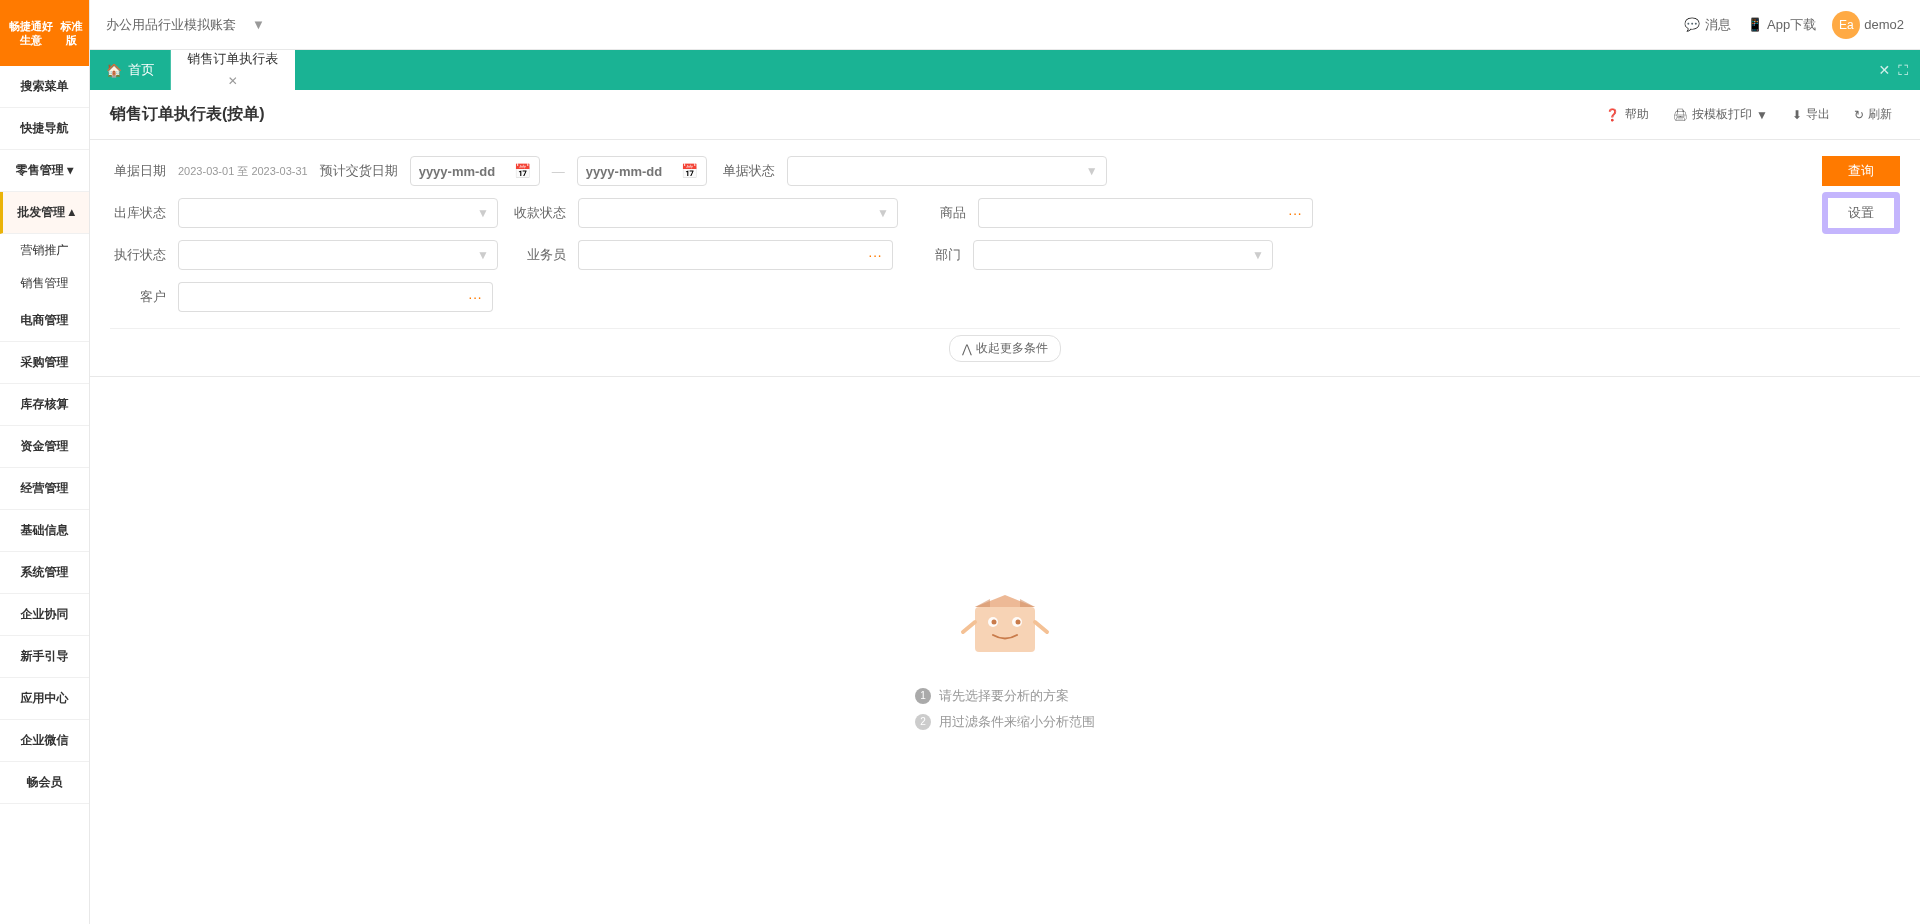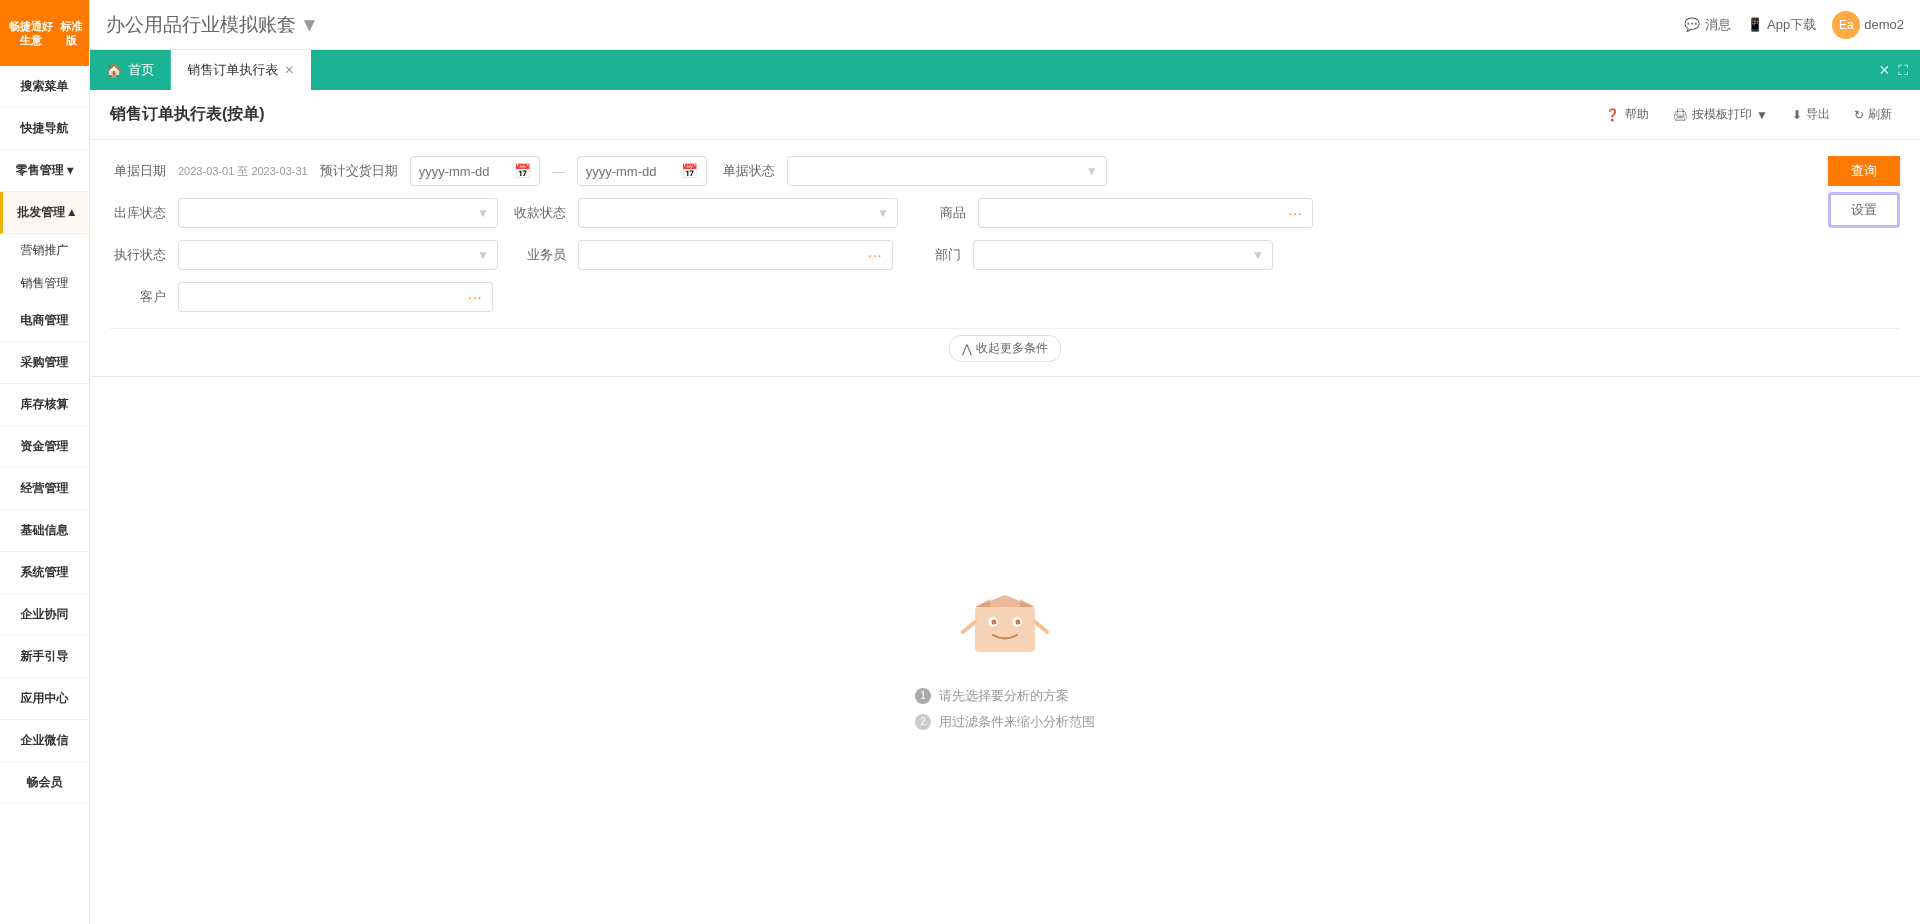--- a/index.html
+++ b/index.html
@@ -66,23 +66,23 @@
       height: 50px;
       display: flex;
       align-items: center;
       justify-content: space-between;
       padding: 0 16px;
       flex-shrink: 0;
     }
     .top-header-left {
       display: flex;
       align-items: center;
-      gap: 4px;
-      color: #666;
-      font-size: 19px;
+      gap: 16px;
+      color: #666;
+      font-size: 13px;
     }
     .top-header-right {
       display: flex;
       align-items: center;
       gap: 16px;
       font-size: 13px;
       color: #666;
     }
     .header-btn {
       display: flex;
@@ -116,20 +116,21 @@
       align-items: center;
       cursor: pointer;
       font-size: 13px;
       color: rgba(255,255,255,0.85);
       border-right: 1px solid rgba(255,255,255,0.2);
       gap: 6px;
     }
     .tab-item.active {
       background: #fff;
       color: #333;
+      flex-direction: column;
     }
     .tab-close {
       font-size: 12px;
       color: #999;
       cursor: pointer;
     }
     .tab-home { color: #fff; }
     .tab-bar-end {
       margin-left: auto;
       display: flex;
@@ -302,20 +303,21 @@
     }
     .filter-input-with-icon input {
       height: 30px;
       border: 1px solid #ddd;
       border-radius: 4px;
       padding: 0 28px 0 8px;
       font-size: 13px;
       outline: none;
       color: #999;
       width: 140px;
+      font-weight: bold;
     }
     .filter-input-with-icon .icon-right {
       position: absolute;
       right: 8px;
       color: #ccc;
       font-size: 14px;
     }
     .filter-dots {
       color: #ff7a00;
       cursor: pointer;
@@ -403,21 +405,21 @@
       color: #fff;
       border: none;
       padding: 6px 20px;
       border-radius: 0;
       cursor: pointer;
       font-size: 13px;
     }
     .settings-btn {
       background: #fff;
       color: #666;
-      border: 3px solid #c4b5fd;
+      border: 6px solid #c4b5fd;
       padding: 6px 20px;
       border-radius: 4px;
       cursor: pointer;
       font-size: 13px;
     }
 
     .btn-group {
       display: flex;
       flex-direction: column;
       gap: 6px;

